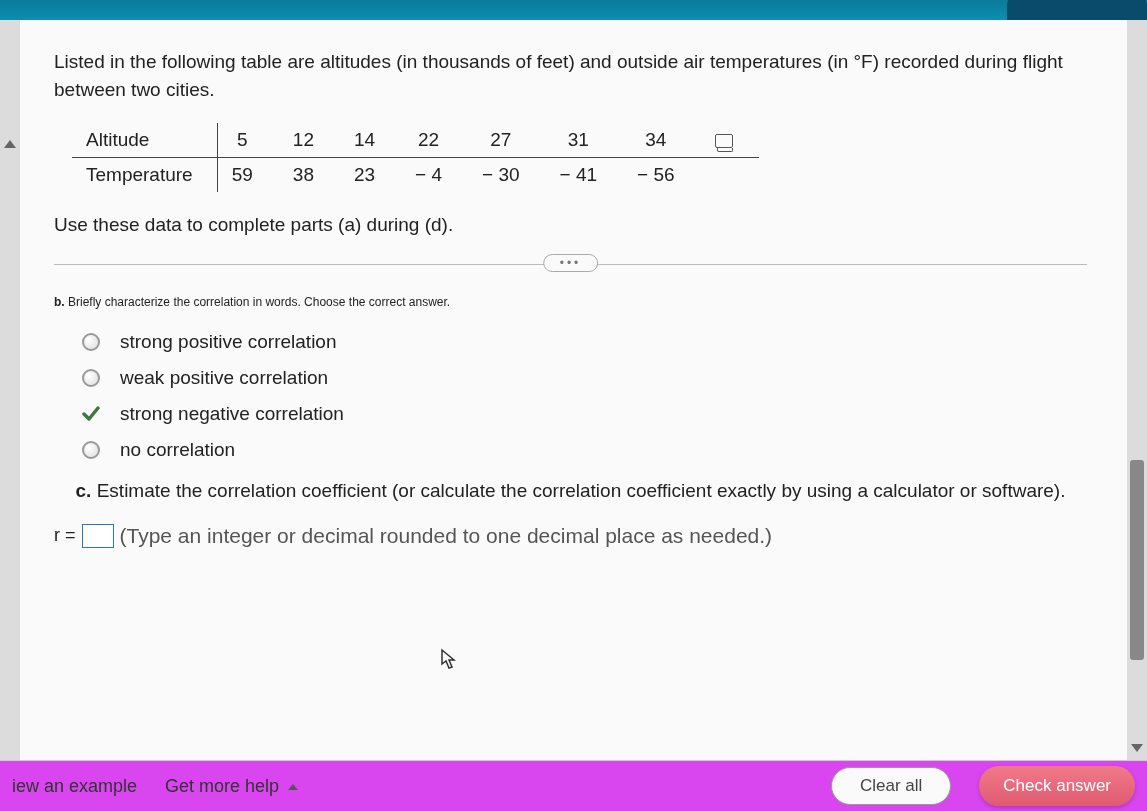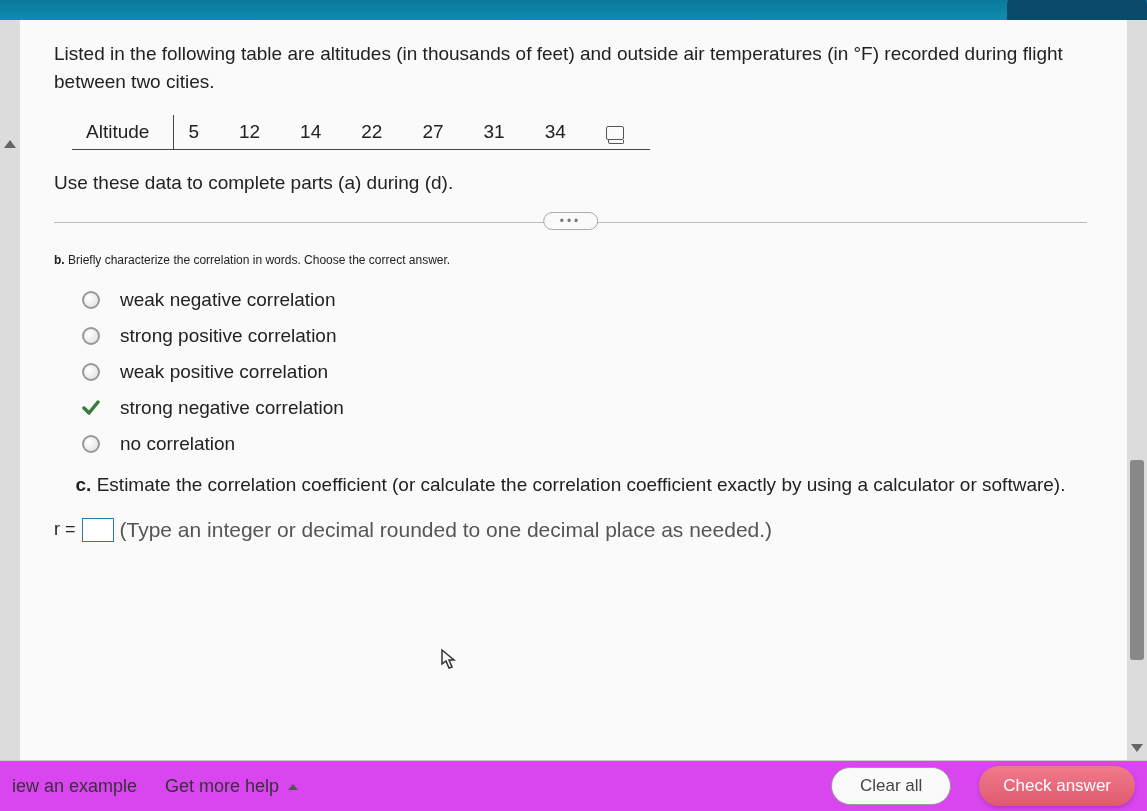--- a/index.html
+++ b/index.html
@@ -38,21 +38,21 @@
 }
 .up-arrow {
   width: 0; height: 0;
   border-left: 6px solid transparent;
   border-right: 6px solid transparent;
   border-bottom: 8px solid #666;
 }
 .content-panel {
   flex: 1;
   background: #fafafa;
-  padding: 20px 40px 10px 34px;
+  padding: 28px 40px 10px 34px;
   position: relative;
   overflow: hidden;
 }
 .problem-text {
   font-size: 19px;
   color: #222;
   line-height: 1.45;
   margin-bottom: 20px;
 }
 .data-table {
@@ -263,38 +263,45 @@
         <td>Altitude</td>
         <td>5</td>
         <td>12</td>
         <td>14</td>
         <td>22</td>
         <td>27</td>
         <td>31</td>
         <td>34</td>
         <td><span class="copy-icon"></span></td>
       </tr>
+      <tr>
+        <td>Temperature</td>
+        <td>59</td>
+        <td>38</td>
+        <td>23</td>
+        <td>− 4</td>
+        <td>− 30</td>
+        <td>− 41</td>
+        <td>− 56</td>
+        <td></td>
+      </tr>
     </tbody>
       </table>
 
     <p class="instruction">Use these data to complete parts (a) during (d).</p>
 
     <div class="divider">
       <div class="more-pill">•••</div>
     </div>
 
     <p class="part-label">
       <span class="bold">b.</span><span> Briefly characterize the correlation in words. Choose the correct answer.</span>
     </p>
 
     <div class="options">
-      <div class="option-row">
-        <span class="radio"></span>
-        <span class="option-text">weak negative correlation</span>
-      </div>
       <div class="option-row">
         <span class="radio"></span>
         <span class="option-text">strong positive correlation</span>
       </div>
       <div class="option-row">
         <span class="radio"></span>
         <span class="option-text">weak positive correlation</span>
       </div>
       <div class="option-row">
         <span class="check-mark">

